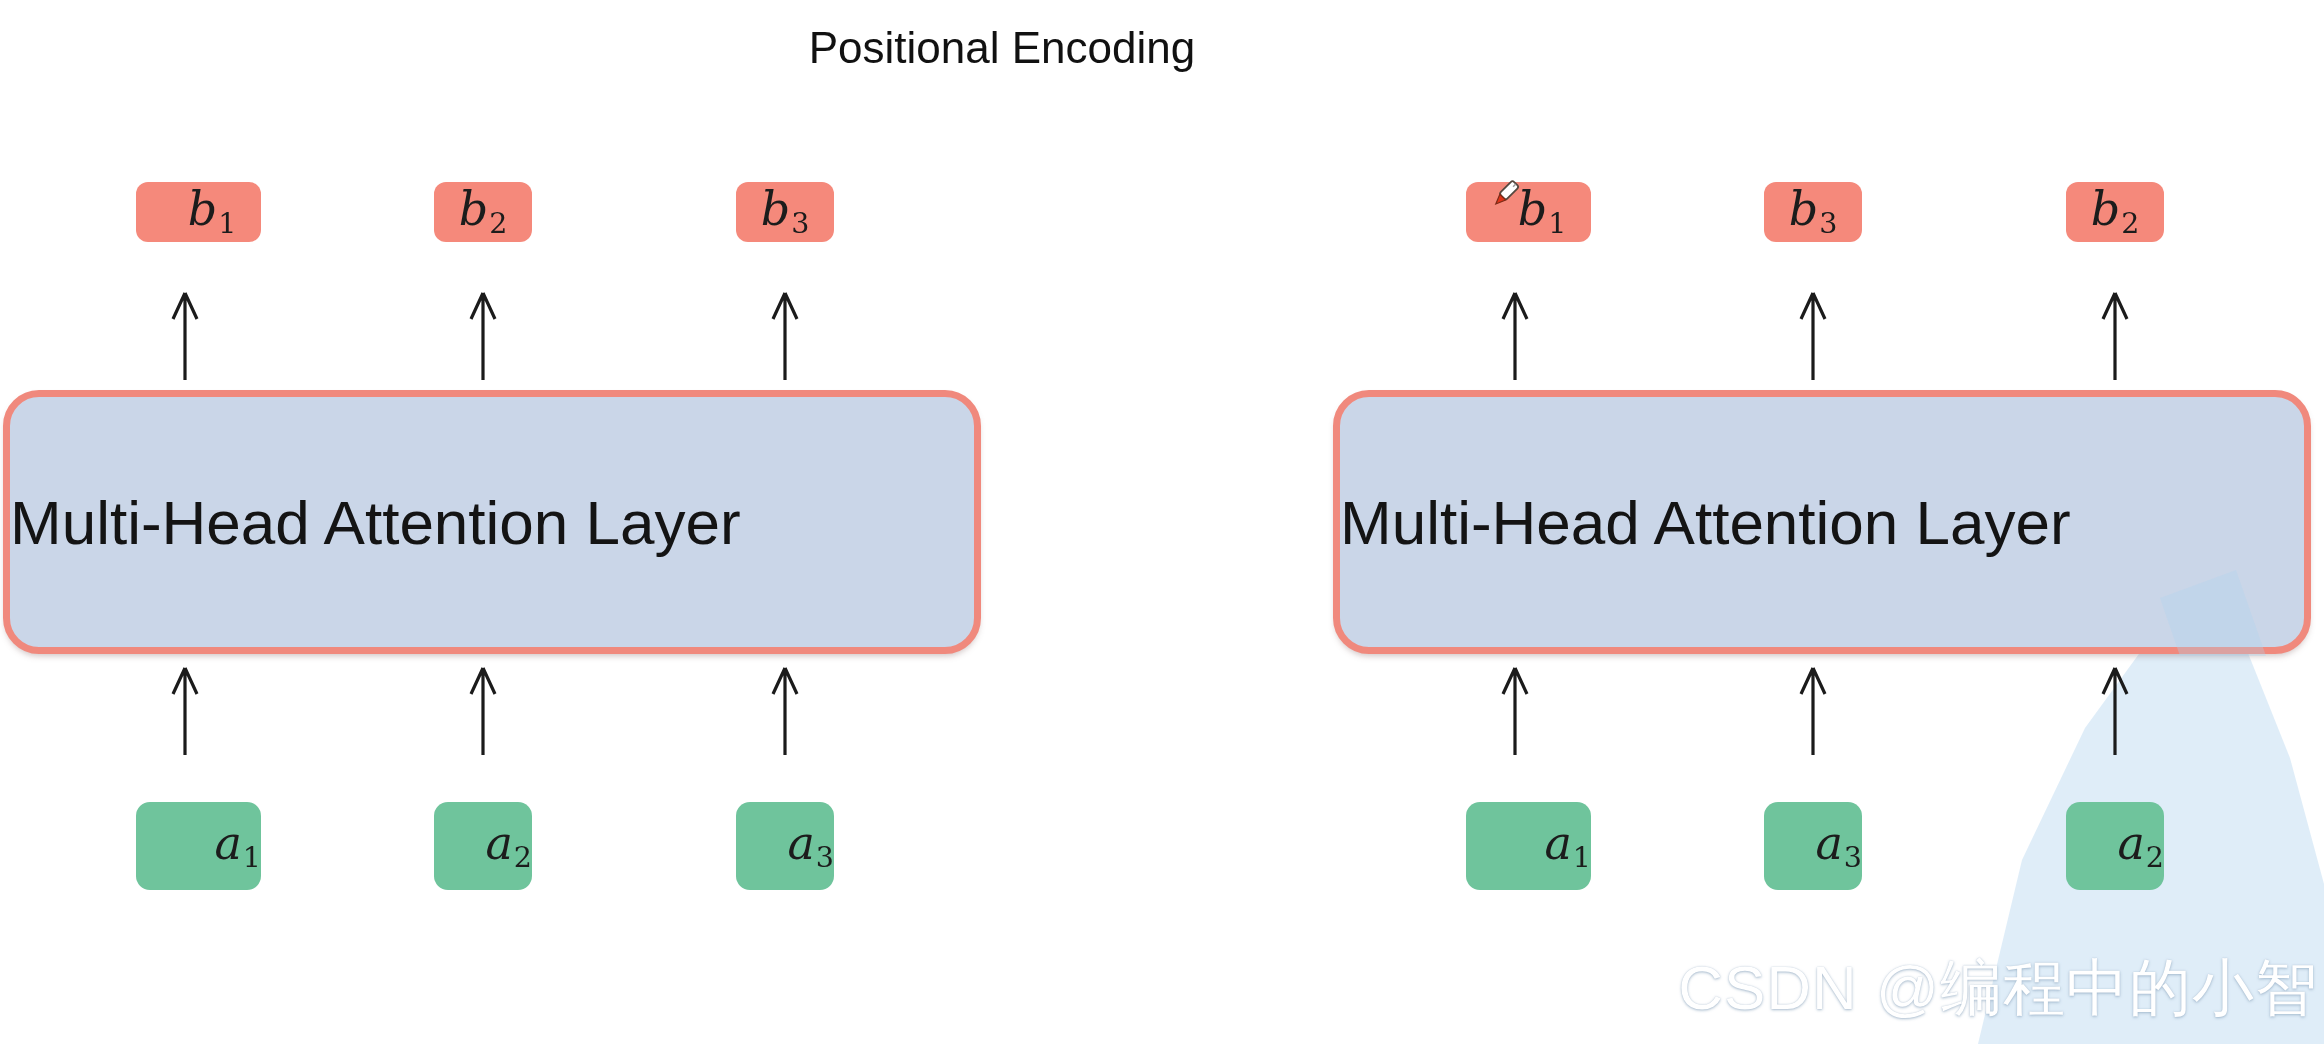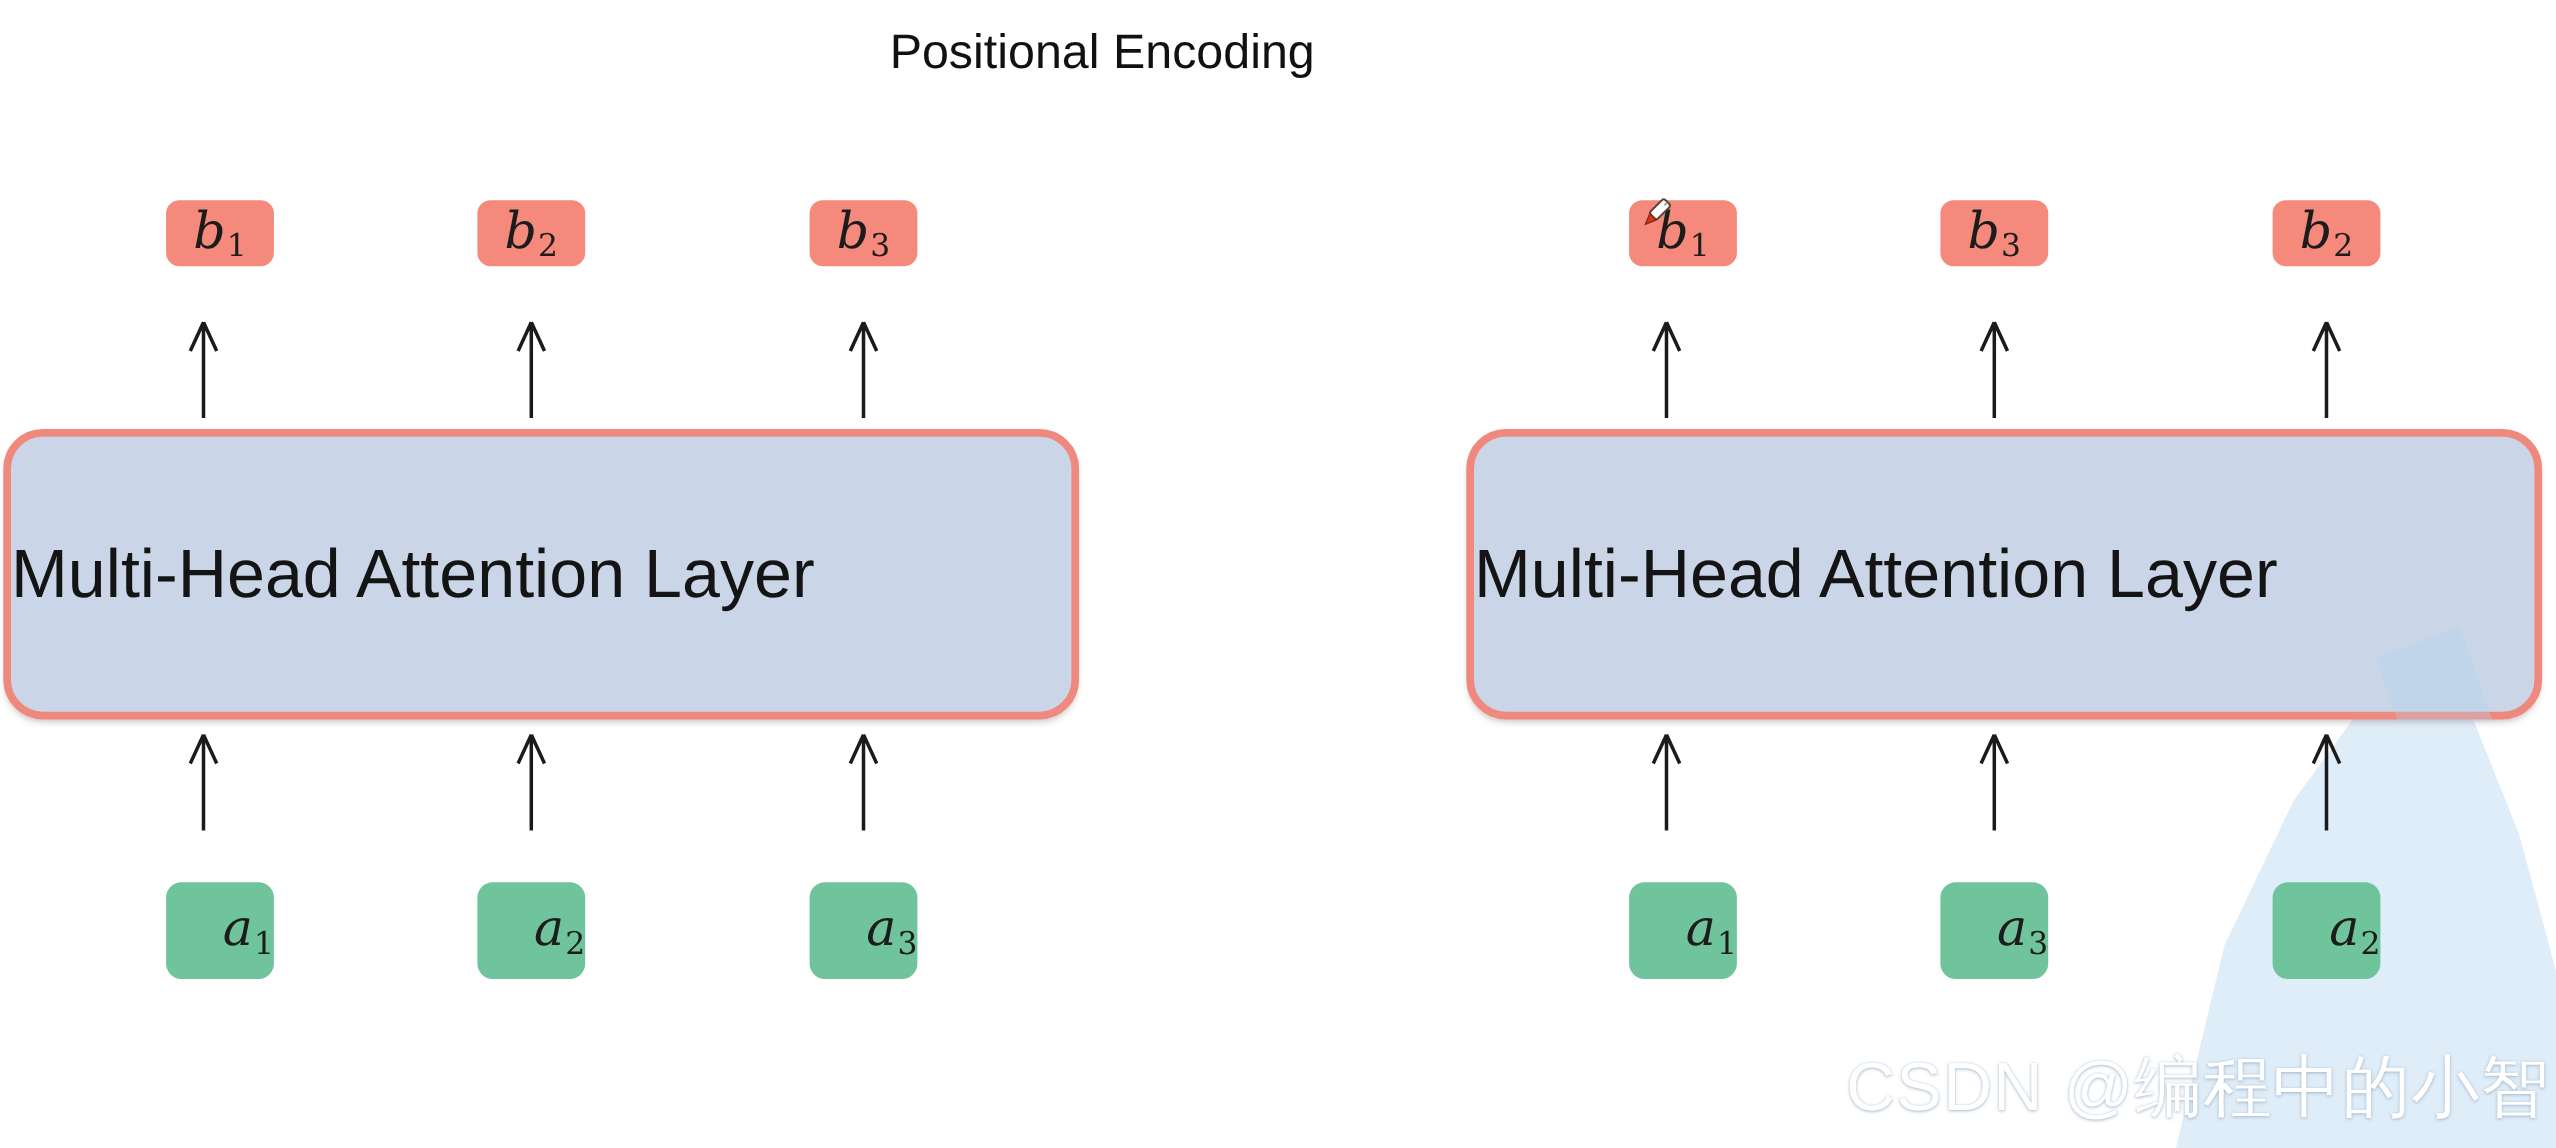--- a/index.html
+++ b/index.html
@@ -32,21 +32,21 @@
   }
   .obox{top:182px;height:60px;border-radius:12px;background:var(--output-box,#F5897B);}
   .abox{top:802px;height:88px;border-radius:14px;background:var(--input-box,#6FC49C);justify-content:flex-end;}
   .mlabel{font-family:"DejaVu Serif",serif;font-style:italic;font-size:46px;line-height:1;}
   .mlabel sub{font-style:normal;font-size:0.62em;vertical-align:-0.28em;margin-left:1px;}
   .arrow{position:absolute;width:32px;height:94px;}
   .arrow-up-top{top:288px;}
   .arrow-up-bottom{top:663px;}
   .arrow svg{display:block;width:32px;height:94px;}
 
-  .c1-box{left:150px;} .c2-box{left:433px;} .c3-box{left:735px;}
+  .c1-box{left:135px;padding-left:27px;} .c2-box{left:433px;} .c3-box{left:735px;}
   .c1-arrow{left:168px;} .c2-arrow{left:466px;} .c3-arrow{left:768px;}
 
   .wedge{position:absolute;left:0;top:0;z-index:1;}
   .wedge-patch{position:absolute;left:0;top:0;z-index:3;}
   .diagram,.page-title{z-index:2;}
   .watermark{
     position:absolute;z-index:4;right:6px;bottom:14px;
     font-size:62px;color:var(--watermark-color,#ffffff);white-space:nowrap;
     text-shadow:0 1px 3px rgba(140,165,190,0.75),0 0 1px rgba(150,170,195,0.6);
     letter-spacing:1px;

